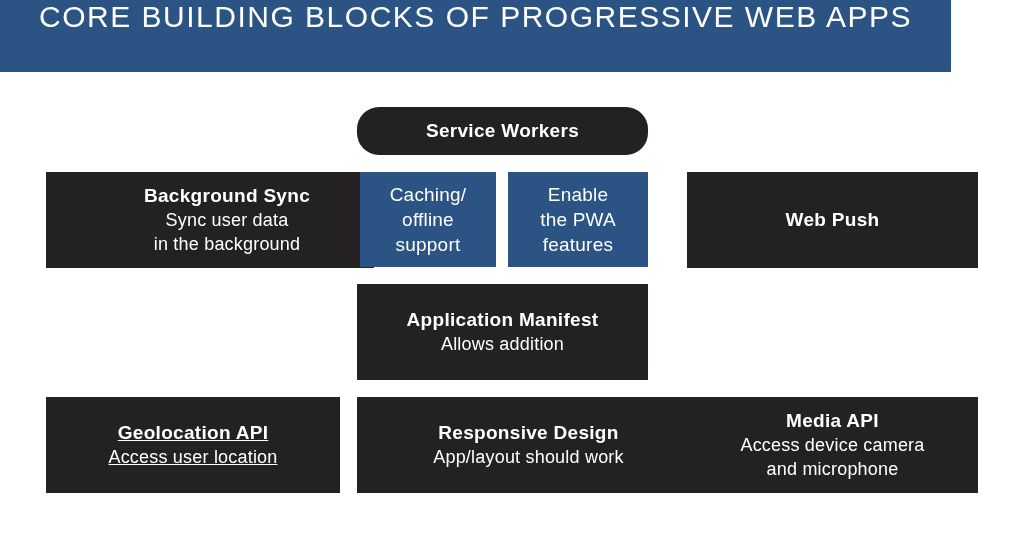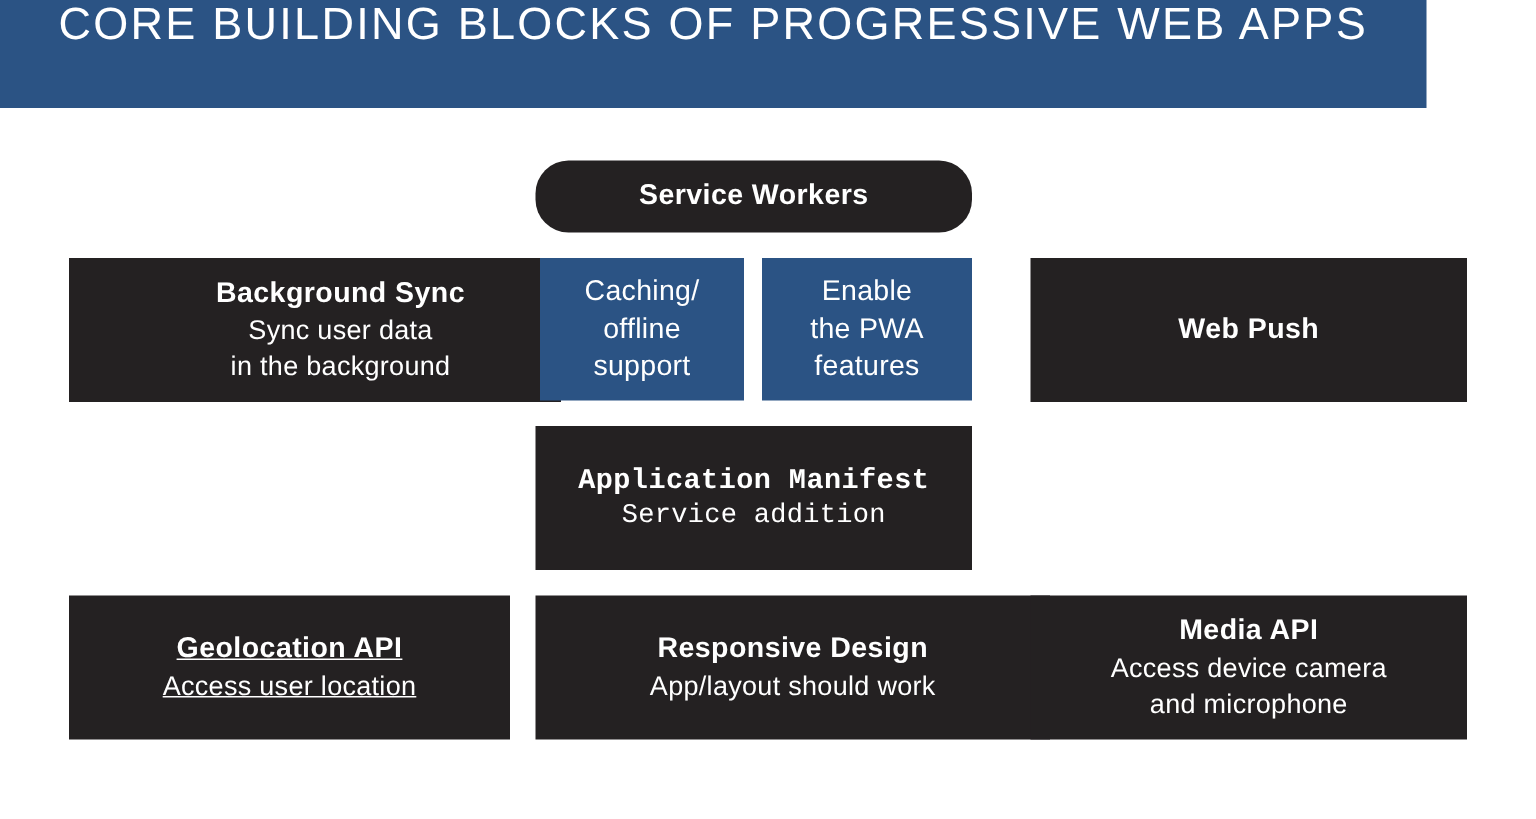--- a/index.html
+++ b/index.html
@@ -58,21 +58,21 @@
   .blue .box-line {
     font-size: 19px;
     line-height: 25px;
   }
   
   #box-service-workers   { left: 357px; top: 107px; width: 291px; height: 48px; border-radius: 22px; }
   #box-background-sync   { left: 46px;  top: 172px; width: 294px; height: 96px; padding-left: 34px; }
   #box-caching           { left: 360px; top: 172px; width: 136px; height: 95px; }
   #box-enable-pwa        { left: 508px; top: 172px; width: 140px; height: 95px; }
   #box-web-push          { left: 687px; top: 172px; width: 291px; height: 96px; }
-  #box-app-manifest      { left: 357px; top: 284px; width: 291px; height: 96px; font-family: Liberation Mono, monospace; }
+  #box-app-manifest      { left: 357px; top: 284px; width: 291px; height: 96px; }
   #box-geolocation       { left: 46px;  top: 397px; width: 294px; height: 96px; text-decoration: underline; }
   #box-responsive        { left: 357px; top: 397px; width: 343px; height: 96px; }
   #box-media-api         { left: 687px; top: 397px; width: 291px; height: 96px; }
 </style>
 </head>
 <body>
 
 <div id="canvas">
 
   <div class="header">
@@ -100,21 +100,21 @@
     <div class="box-line">the PWA</div>
     <div class="box-line">features</div>
   </div>
 
   <div class="box dark" id="box-web-push">
     <div class="box-title">Web Push</div>
   </div>
 
   <div class="box dark" id="box-app-manifest">
     <div class="box-title">Application Manifest</div>
-    <div class="box-line">Service addition</div>
+    <div class="box-line">Allows addition</div>
   </div>
 
   <div class="box dark" id="box-geolocation">
     <div class="box-title">Geolocation API</div>
     <div class="box-line">Access user location</div>
   </div>
 
   <div class="box dark" id="box-responsive">
     <div class="box-title">Responsive Design</div>
     <div class="box-line">App/layout should work</div>

